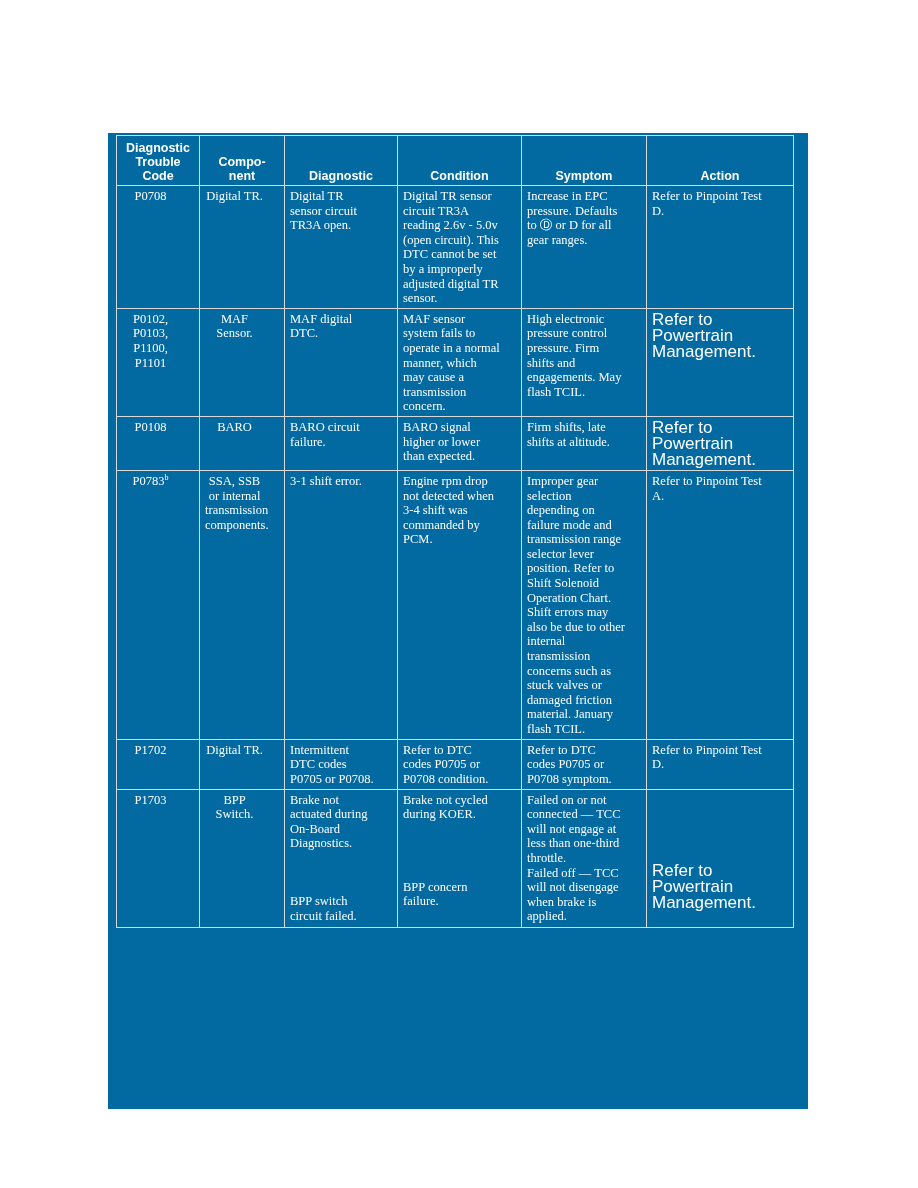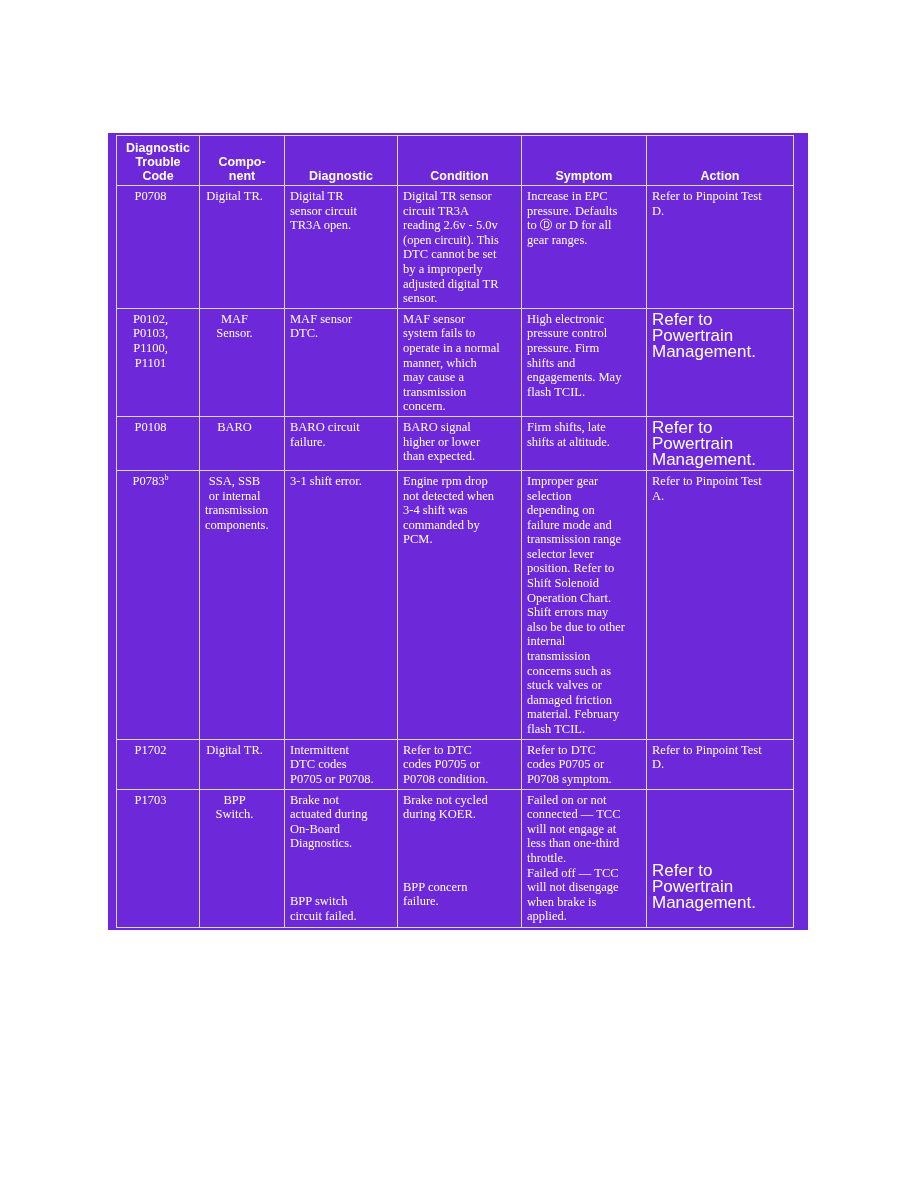--- a/index.html
+++ b/index.html
@@ -11,22 +11,22 @@
       width: 918px;
       height: 1188px;
       position: relative;
       overflow: hidden;
     }
     .sheet {
       position: absolute;
       left: 108px;
       top: 133px;
       width: 700px;
-      height: 797px;
-      background: #6d28d9;
+      height: 976px;
+      background: #0369a1;
     }
     table.dtc {
       position: absolute;
       left: 8px;
       top: 2px;
       width: 677px;
       border-collapse: collapse;
       table-layout: fixed;
       color: #ffffff;
       font-family: "Liberation Serif", "DejaVu Serif", serif;
@@ -101,42 +101,42 @@
       </tr>
 
       <tr style="height:93px">
         <td class="c-code">
           <span class="sub-block">P0102,</span>
           <span class="sub-block">P0103,</span>
           <span class="sub-block">P1100,</span>
           <span class="sub-block">P1101</span>
         </td>
         <td class="c-comp">MAF Sensor.</td>
-        <td>MAF sensor DTC.</td>
+        <td>MAF digital DTC.</td>
         <td>MAF sensor system fails to operate in a normal manner, which may cause a transmission concern.</td>
         <td>High electronic pressure control pressure. Firm shifts and engagements. May flash TCIL.</td>
         <td class="sans act-mid">Refer to Powertrain Management.</td>
       </tr>
 
 
       <tr style="height:49px">
         <td class="c-code">P0108</td>
         <td class="c-comp">BARO</td>
         <td>BARO circuit failure.</td>
         <td>BARO signal higher or lower than expected.</td>
         <td>Firm shifts, late shifts at altitude.</td>
         <td class="sans act-mid">Refer to Powertrain Management.</td>
       </tr>
 
       <tr style="height:239px">
         <td class="c-code"><span>P0783</span><sup>b</sup></td>
         <td class="c-comp">SSA, SSB or internal transmission components.</td>
         <td>3-1 shift error.</td>
         <td>Engine rpm drop not detected when 3-4 shift was commanded by PCM.</td>
-        <td>Improper gear selection depending on failure mode and transmission range selector lever position. Refer to Shift Solenoid Operation Chart. Shift errors may also be due to other internal transmission concerns such as stuck valves or damaged friction material. February flash TCIL.</td>
+        <td>Improper gear selection depending on failure mode and transmission range selector lever position. Refer to Shift Solenoid Operation Chart. Shift errors may also be due to other internal transmission concerns such as stuck valves or damaged friction material. January flash TCIL.</td>
         <td>Refer to Pinpoint Test A.</td>
       </tr>
 
       <tr style="height:50px">
         <td class="c-code">P1702</td>
         <td class="c-comp">Digital TR.</td>
         <td>Intermittent DTC codes P0705 or P0708.</td>
         <td>Refer to DTC codes P0705 or P0708 condition.</td>
         <td>Refer to DTC codes P0705 or P0708 symptom.</td>
         <td>Refer to Pinpoint Test D.</td>

